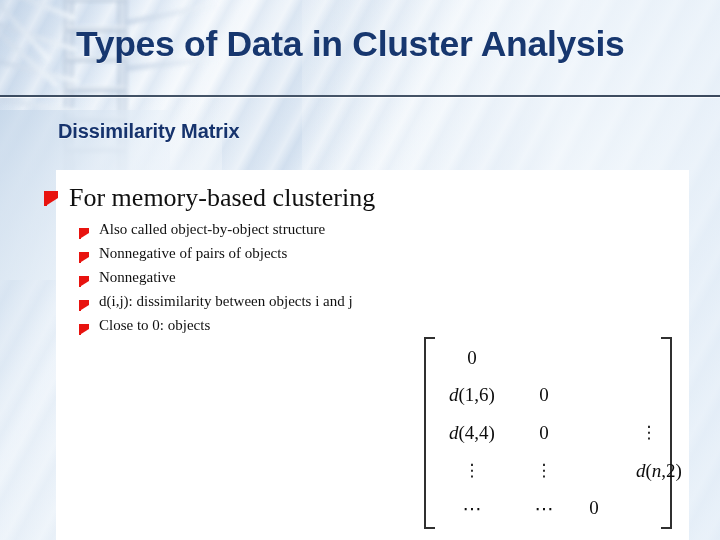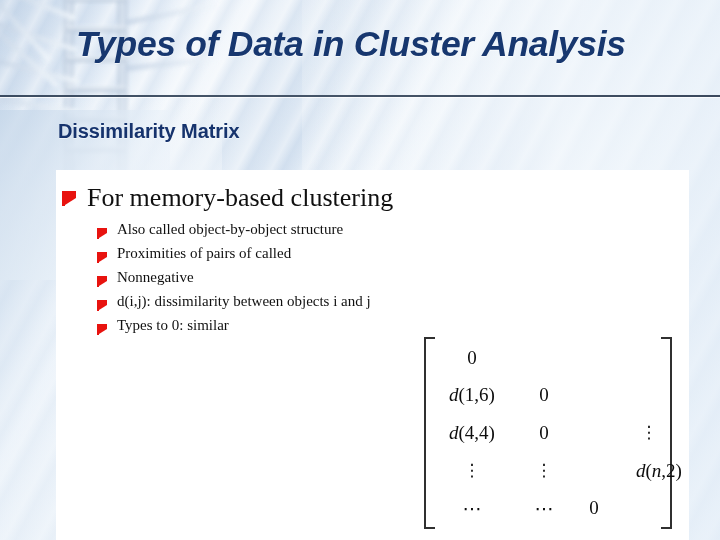--- a/index.html
+++ b/index.html
@@ -84,21 +84,21 @@
   }
   .bg-left-soft {
     position: absolute;
     left: 0; top: 110px; width: 170px; bottom: 0;
     background: linear-gradient(115deg, rgba(196,214,233,0.75) 0%, rgba(233,241,249,0.55) 45%, rgba(249,252,254,0.85) 100%);
   }
 
   
   .title-band {
     position: absolute;
-    left: 0; top: 0; right: 0; height: 96px; font-style: italic;
+    left: 0; top: 0; right: 0; height: 96px;
   }
   .slide-title {
     position: absolute;
     left: 76px;
     top: 25px;
     right: 14px;
     font-family: "Liberation Sans", sans-serif;
     font-weight: bold;
     font-size: 35.5px;
     letter-spacing: -0.3px;
@@ -140,21 +140,21 @@
     left: 56px;
     top: 170px;
     width: 633px;
     height: 370px;
     background: #ffffff;
   }
 
   
   .bullets {
     position: absolute;
-    left: 62px;
+    left: 44px;
     top: 182px;
     width: 580px;
   }
   .b-row {
     display: flex;
     align-items: flex-start;
   }
   .b-row.lvl1 {
     margin-bottom: 6px;
   }
@@ -340,36 +340,36 @@
       <span class="b-text">For memory-based clustering</span>
     </div>
 
     <div class="b-row lvl2">
       <span class="marker m2"></span>
       <span class="b-text">Also called object-by-object structure</span>
     </div>
 
     <div class="b-row lvl2">
       <span class="marker m2"></span>
-      <span class="b-text">Proximities of pairs of called</span>
+      <span class="b-text">Nonnegative of pairs of objects</span>
     </div>
 
     <div class="b-row lvl2">
       <span class="marker m2"></span>
       <span class="b-text">Nonnegative</span>
     </div>
 
     <div class="b-row lvl2">
       <span class="marker m2"></span>
       <span class="b-text">d(i,j): dissimilarity between objects i and j</span>
     </div>
 
     <div class="b-row lvl2">
       <span class="marker m2"></span>
-      <span class="b-text">Types to 0: similar</span>
+      <span class="b-text">Close to 0: objects</span>
     </div>
 
   </div>
 
   <div class="matrix-wrap">
     <div class="bracket left">
       <i class="v"></i>
         <i class="t"></i>
         <i class="b"></i>
     </div>

